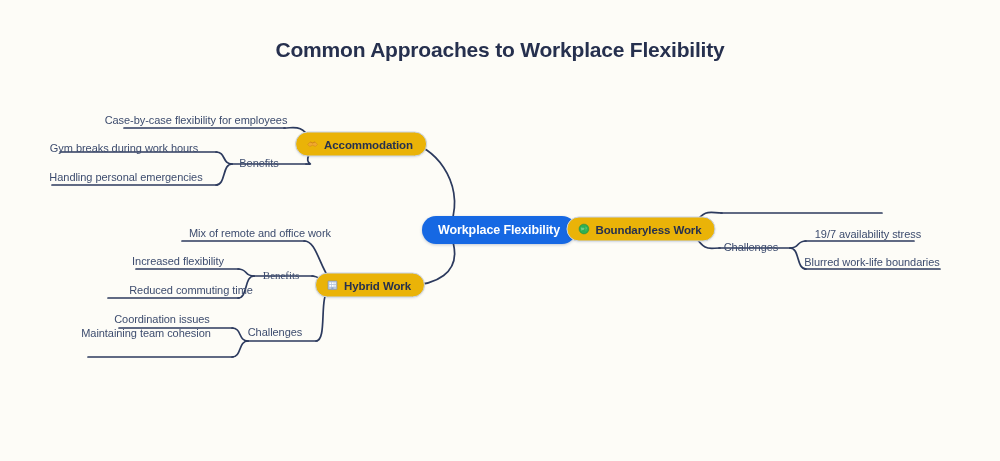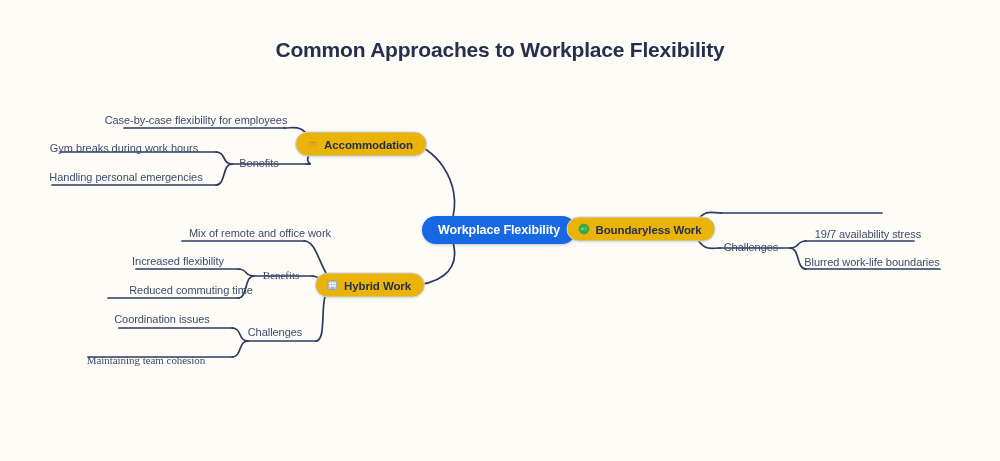--- a/index.html
+++ b/index.html
@@ -226,20 +226,20 @@
   <div class="leaf" style="left:126px; top:177px;">Handling personal emergencies</div>
 
   <div class="leaf" style="left:240px; top:233px;margin-left:20px;">Mix of remote and office work</div>
 
   <div class="leaf" style="left:178px; top:261px;">Increased flexibility</div>
 
   <div class="leaf" style="left:191px; top:290px;text-align:center;">Reduced commuting time</div>
 
   <div class="leaf" style="left:162px; top:319px;">Coordination issues</div>
 
-  <div class="leaf" style="left:146px; top:360px;font-family:Liberation Serif, serif;">Maintaining team cohesion</div>
+  <div class="leaf" style="left:146px; top:333px;">Maintaining team cohesion</div>
 
 
   <div class="leaf" style="left:868px; top:234px;">19/7 availability stress</div>
 
   <div class="leaf" style="left:872px; top:262px;">Blurred work-life boundaries</div>
 
 </div>
 
 </body></html>

